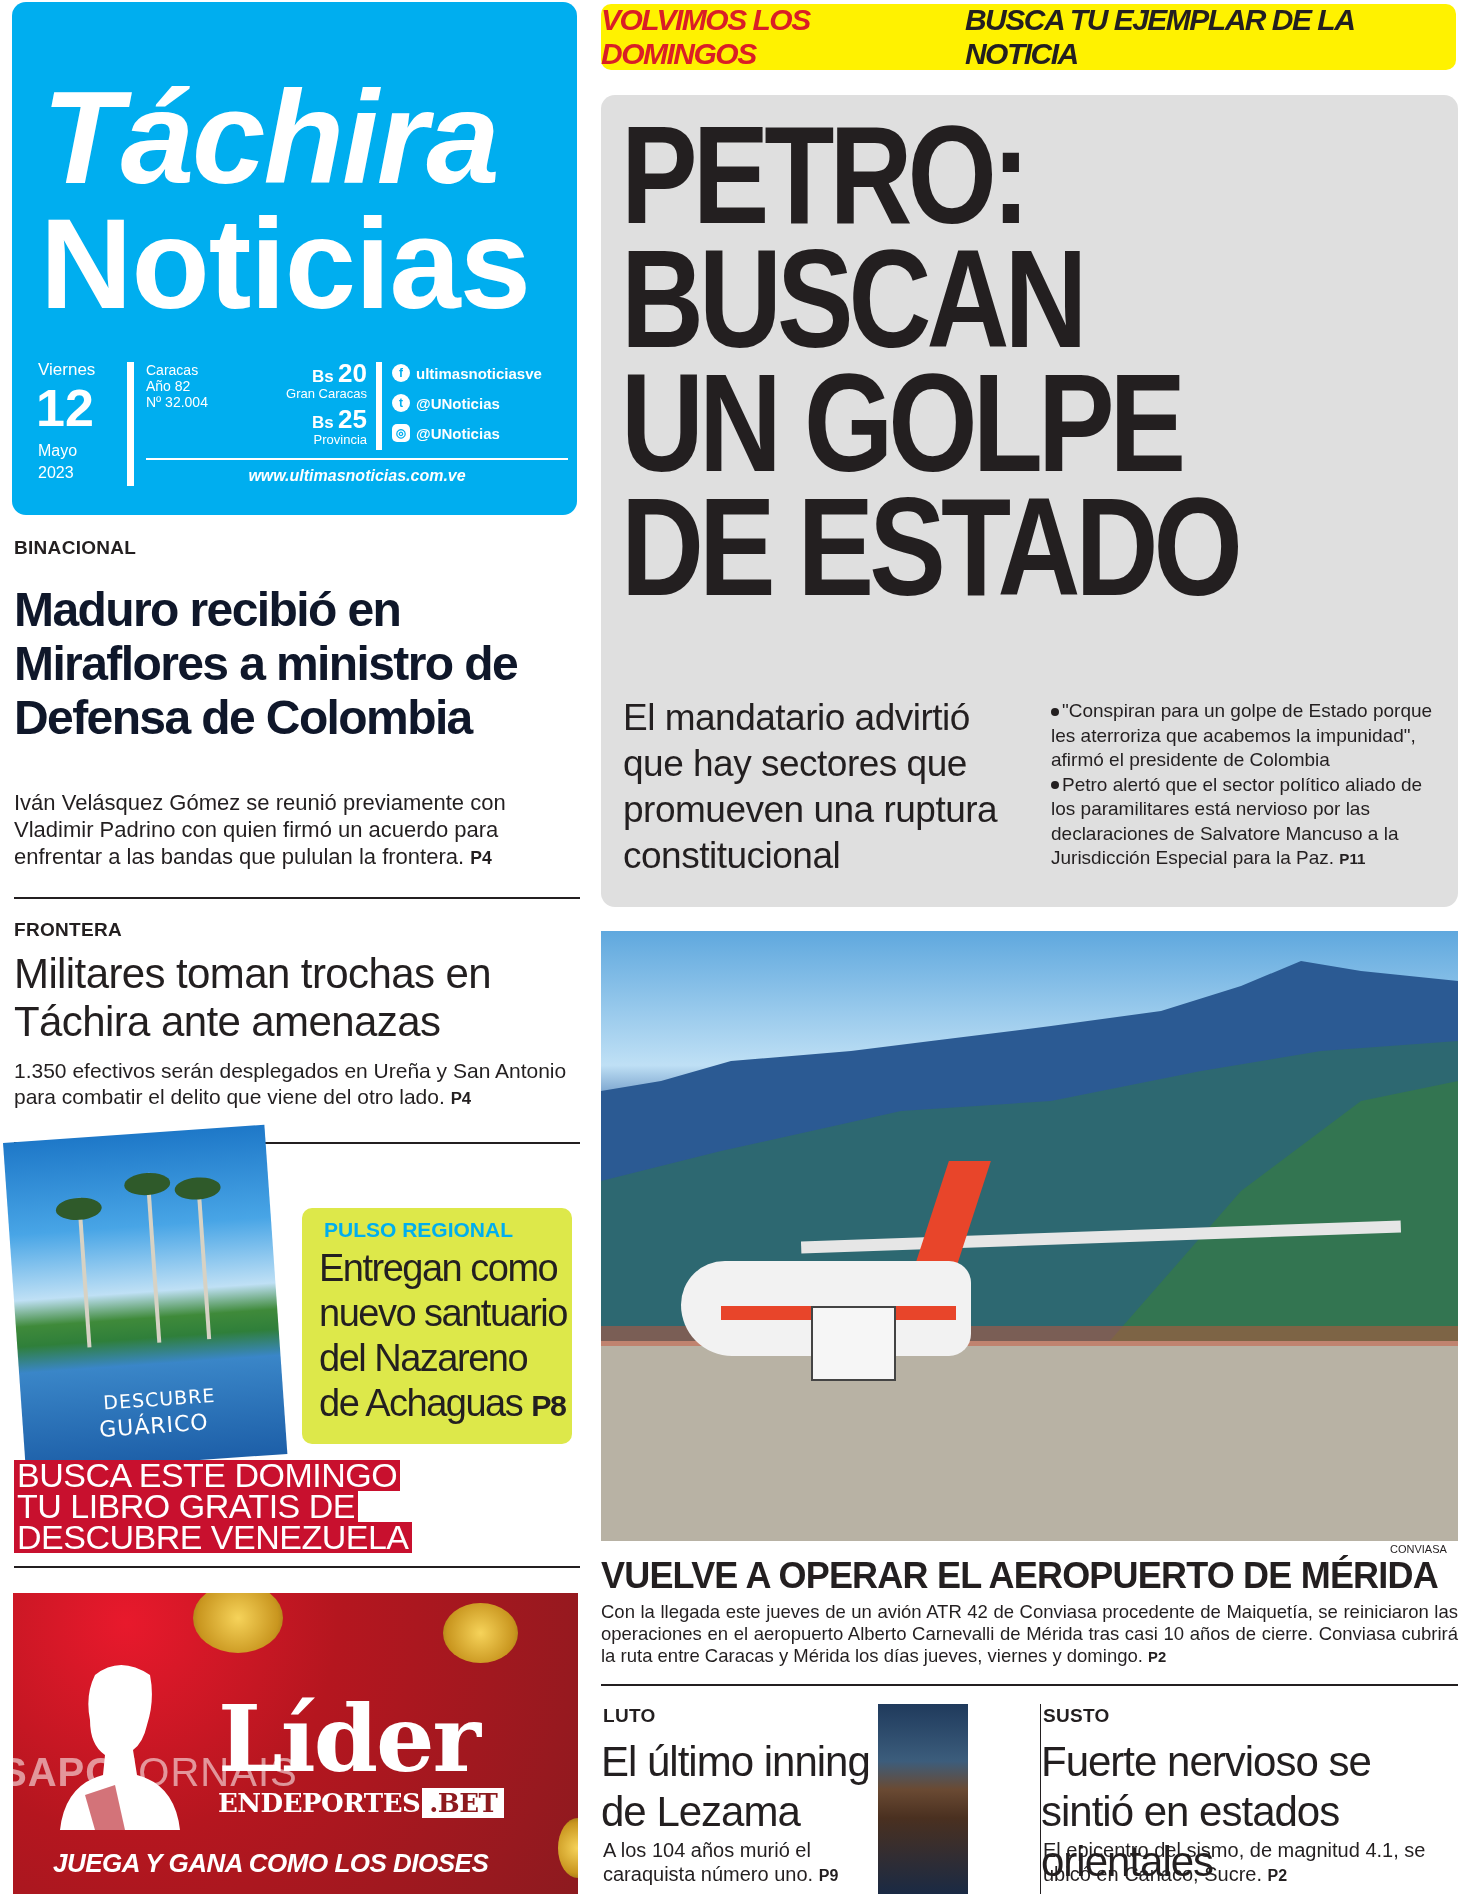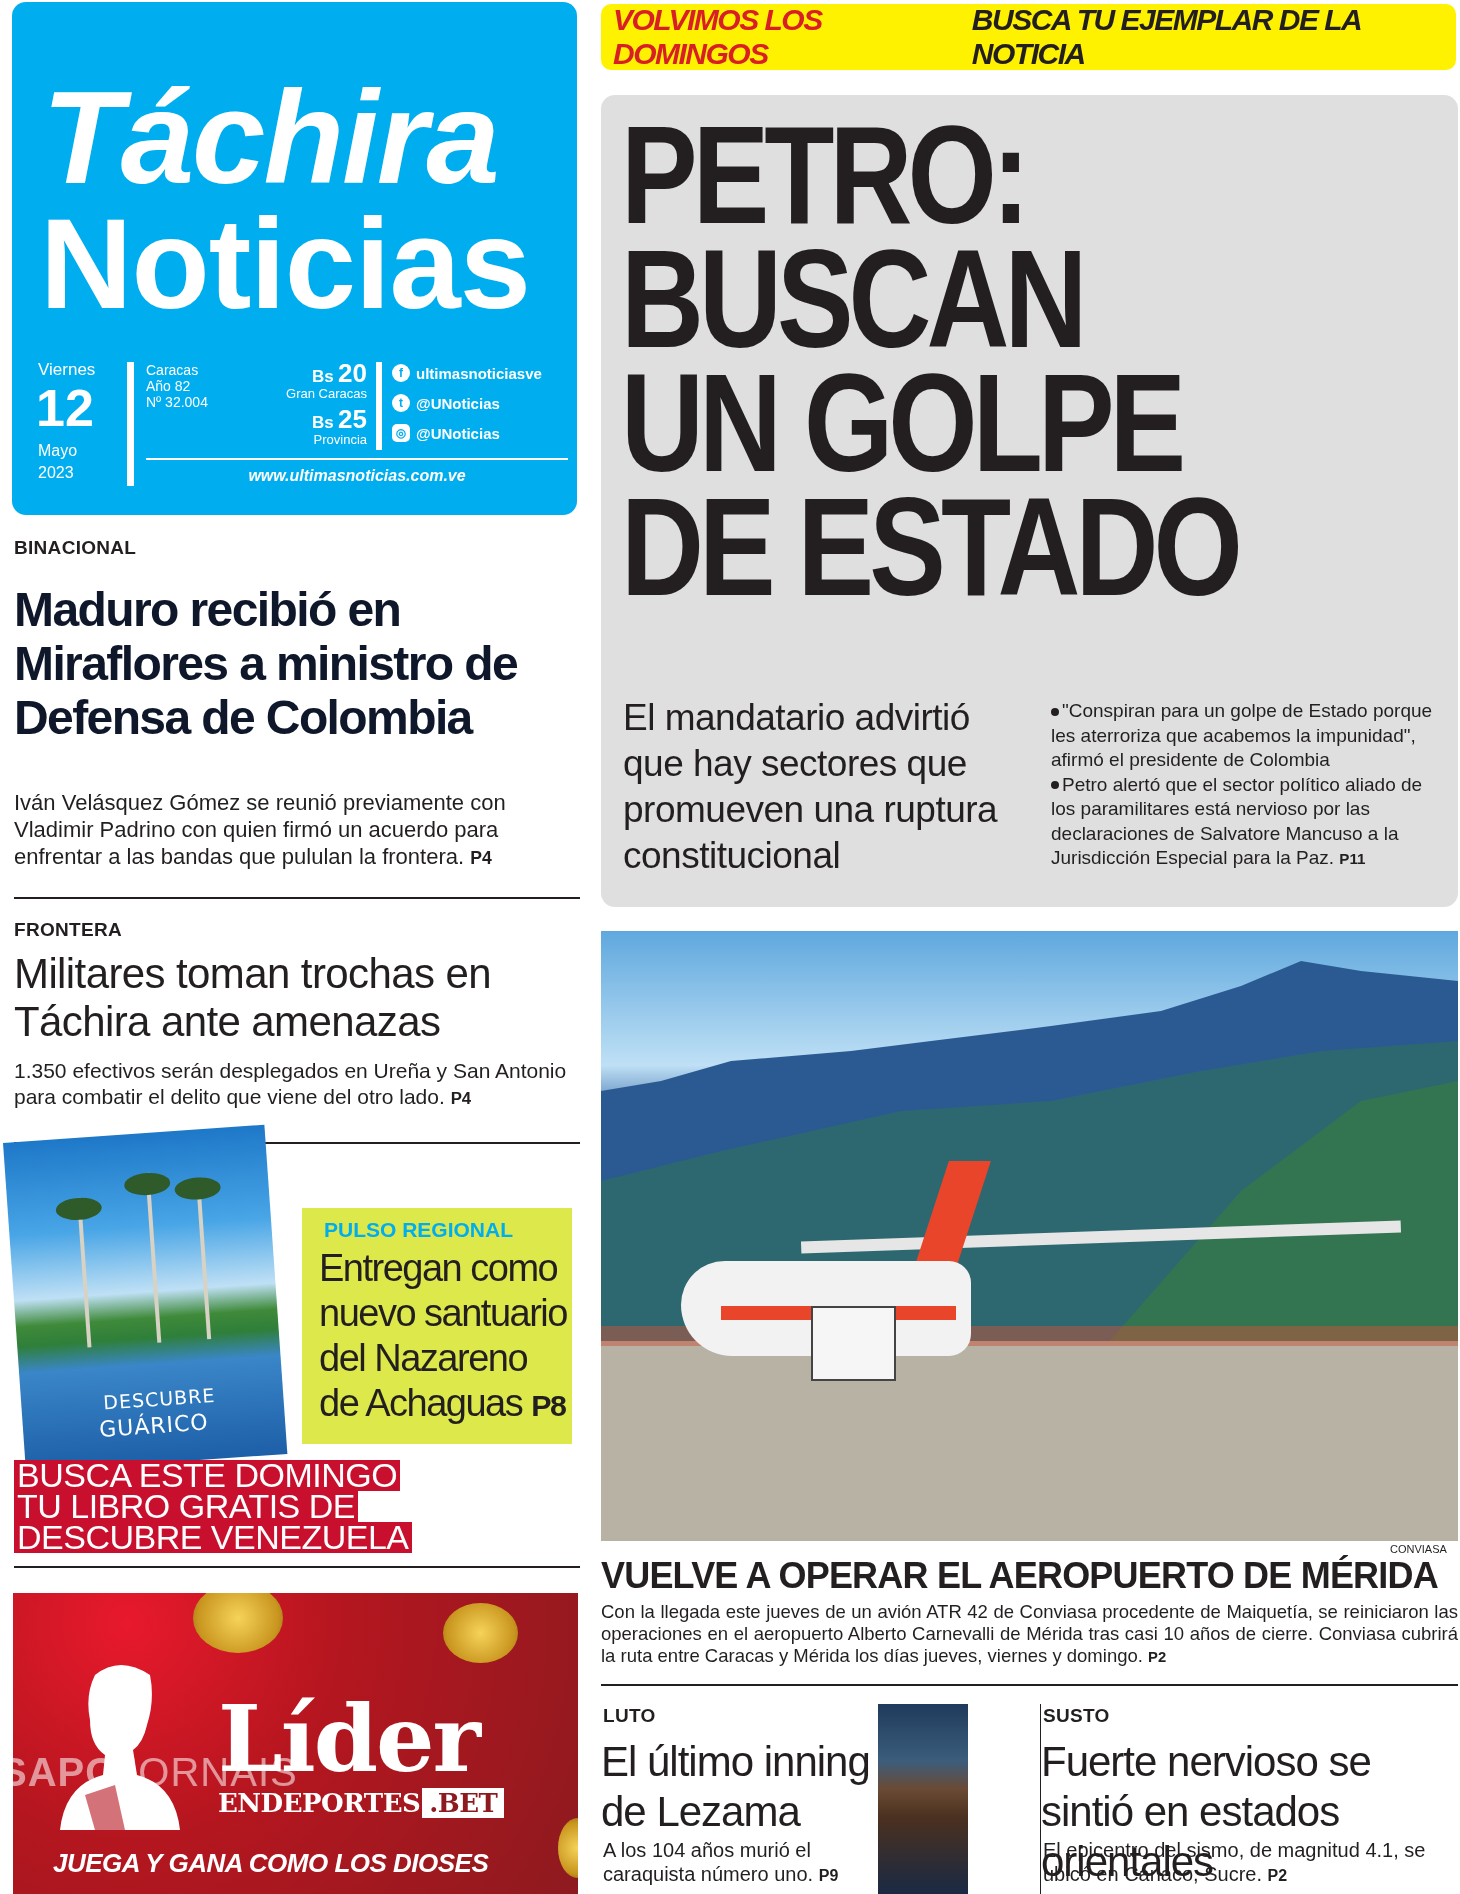--- a/index.html
+++ b/index.html
@@ -23,21 +23,21 @@
   .price-cur { font-size: 17px; font-weight: bold; }
   .price-label { font-size: 13px; line-height: 14px; }
   .mh-vbar2 { left: 364px; top: 360px; width: 6px; height: 88px; background: #fff; }
   .social { left: 380px; font-size: 15px; font-weight: bold; display: flex; align-items: center; gap: 6px; }
   .social-ico { width: 18px; height: 18px; border-radius: 50%; background: #fff; color: #00aeef; font-size: 12px; font-weight: bold; display: flex; align-items: center; justify-content: center; }
   .social-ico.ig { border-radius: 5px; }
   .mh-hr { left: 134px; top: 456px; width: 422px; height: 2px; background: #fff; }
   .mh-url { left: 134px; top: 465px; width: 422px; text-align: center; font-size: 16px; font-weight: bold; font-style: italic; }
 
   
-  .promo { left: 601px; top: 4px; width: 855px; height: 66px; background: #fff200; border-radius: 10px; display: flex; align-items: center; justify-content: center; gap: 6px; font-family: "Liberation Sans", sans-serif; font-weight: bold; font-style: italic; font-size: 30px; letter-spacing: -1.5px; transform-origin: center; padding-left: 12px; }
+  .promo { left: 601px; top: 4px; width: 855px; height: 66px; background: #fff200; border-radius: 10px; display: flex; align-items: center; justify-content: center; gap: 6px; font-family: "Liberation Sans", sans-serif; font-weight: bold; font-style: italic; font-size: 30px; letter-spacing: -1.5px; transform-origin: center; }
   .promo-red { color: #d91f26; }
   .promo-black { color: #231f20; }
 
   
   .lead-box { left: 601px; top: 95px; width: 857px; height: 812px; background: #dfdfdf; border-radius: 14px; }
   .lead-headline { left: 20px; top: 18px; font-family: "Liberation Sans", sans-serif; font-weight: bold; font-size: 140px; line-height: 124px; letter-spacing: -6px; color: #231f20; transform: scaleX(0.82); transform-origin: left top; white-space: pre; }
   .lead-deck { left: 22px; top: 600px; width: 400px; font-size: 37px; line-height: 46px; color: #231f20; letter-spacing: -0.5px; }
   .lead-bullets { left: 450px; top: 604px; width: 395px; font-size: 19px; line-height: 24.5px; color: #231f20; }
   .bullet-dot { display: inline-block; width: 8px; height: 8px; background: #231f20; border-radius: 50%; margin-right: 3px; vertical-align: middle; }
   .pref { font-weight: bold; font-size: 0.8em; }
@@ -56,21 +56,21 @@
   .s2-rule { left: 14px; top: 1142px; width: 566px; }
 
   
   .book { left: 3px; top: 1143px; width: 262px; height: 330px; transform: rotate(-4deg); transform-origin: left top; overflow: hidden;
     background: linear-gradient(180deg, #1e78c8 0%, #48a5e6 28%, #bfe0f5 48%, #3f8a3a 56%, #2f7f3a 62%, #3a86c8 70%, #1d5fa8 100%); }
   .palm { position: absolute; width: 4px; background: #d7d2c4; bottom: 120px; }
   .palm-top { position: absolute; width: 46px; height: 22px; border-radius: 50%; background: #2f5a2a; }
   .book-t1 { left: 82px; top: 255px; font-size: 19px; color: #fff; letter-spacing: 1px; font-family: "DejaVu Sans", sans-serif; }
   .book-t2 { left: 76px; top: 280px; font-size: 22px; color: #fff; letter-spacing: 1px; font-family: "DejaVu Sans", sans-serif; }
 
-  .pulse { left: 302px; top: 1208px; width: 270px; height: 236px; background: #dde84a; border-radius: 0; }
+  .pulse { left: 302px; top: 1208px; width: 270px; height: 236px; background: #dde84a; border-radius: 10px; }
   .pulse-kicker { left: 22px; top: 10px; font-size: 21px; font-weight: bold; color: #00aeef; }
   .pulse-title { left: 17px; top: 38px; width: 250px; font-size: 38px; line-height: 45px; color: #231f20; letter-spacing: -1.5px; }
 
   .redline { background: #c8102e; color: #fff; font-size: 34px; line-height: 31px; letter-spacing: -0.5px; padding: 0 3px; white-space: nowrap; }
   .rl1 { left: 14px; top: 1460px; }
   .rl2 { left: 14px; top: 1491px; }
   .rl3 { left: 14px; top: 1522px; text-align: center; }
   .s3-rule { left: 14px; top: 1566px; width: 566px; }
 
   

